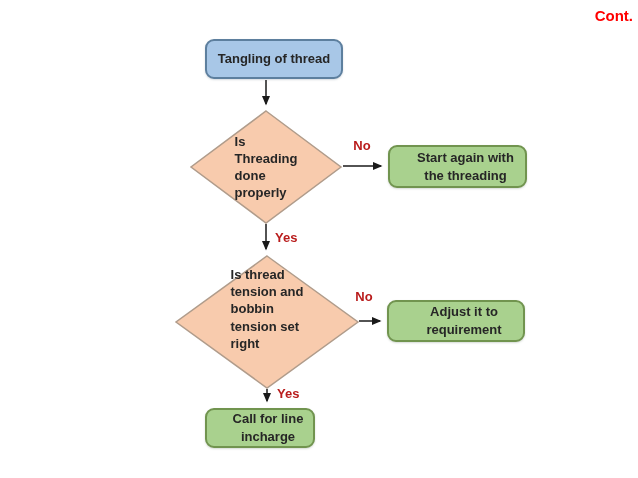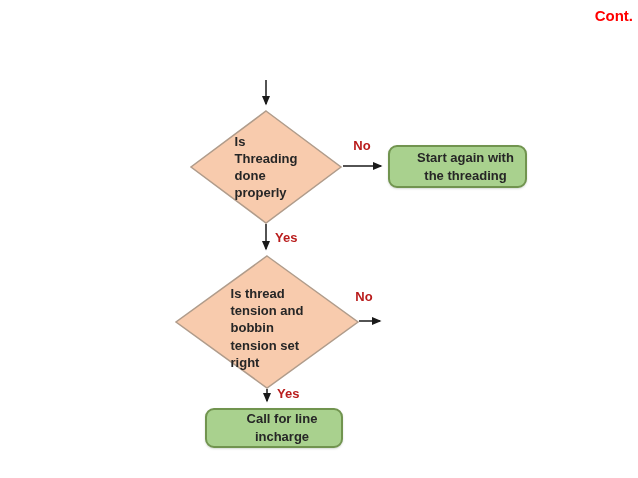--- a/index.html
+++ b/index.html
@@ -34,35 +34,35 @@
     box-shadow: 0 1px 2px rgba(90,110,130,0.25);
   }
   .node-action {
     background: #A9D18E;
     border: 2px solid #71944F;
     box-shadow: 0 1px 2px rgba(90,110,90,0.25);
     padding-left: 16px;
   }
   .node-action-restart { left: 388px; top: 145px; width: 139px; height: 43px; }
   .node-action-adjust  { left: 387px; top: 300px; width: 138px; height: 42px; }
-  .node-end            { left: 205px; top: 408px; width: 138px; height: 40px; }
+  .node-end            { left: 205px; top: 408px; width: 110px; height: 40px; }
 
   .diamond-text {
     position: absolute;
     display: flex;
     align-items: center;
     justify-content: center;
     text-align: left;
     font-size: 13px;
     font-weight: 600;
     line-height: 1.32;
     white-space: pre-line;
   }
   .diamond1-text { left: 196px; top: 114px; width: 140px; height: 106px; }
-  .diamond2-text { left: 187px; top: 265px; width: 160px; height: 126px; }
+  .diamond2-text { left: 187px; top: 246px; width: 160px; height: 126px; }
 
   .edge-label {
     position: absolute;
     font-size: 13px;
     font-weight: 600;
     color: #b91c1c;
   }
   .label-no1  { left: 346px; top: 138px; width: 32px; text-align: center; }
   .label-yes1 { left: 275px; top: 230px; }
   .label-no2  { left: 348px; top: 289px; width: 32px; text-align: center; }
@@ -99,20 +99,21 @@
 
     <line x1="266" y1="224" x2="266" y2="249" stroke="#1A1A1A" stroke-width="1.5" marker-end="url(#arrowhead)"></line>
 
     <line x1="359" y1="321" x2="380" y2="321" stroke="#1A1A1A" stroke-width="1.5" marker-end="url(#arrowhead)"></line>
 
     <line x1="267" y1="389" x2="267" y2="401" stroke="#1A1A1A" stroke-width="1.5" marker-end="url(#arrowhead)"></line>
   </svg>
 
   <div class="cont-label">Cont.</div>
 
+  <div class="node node-start">Tangling of thread</div>
 
   <div class="diamond-text diamond1-text">Is
 Threading
 done
 properly</div>
 
   <div class="edge-label label-no1">No</div>
 
   <div class="node node-action node-action-restart">Start again with
 the threading</div>
@@ -120,19 +121,21 @@
   <div class="edge-label label-yes1">Yes</div>
 
   <div class="diamond-text diamond2-text">Is thread
 tension and
 bobbin
 tension set
 right</div>
 
   <div class="edge-label label-no2">No</div>
 
+  <div class="node node-action node-action-adjust">Adjust it to
+requirement</div>
 
   <div class="edge-label label-yes2">Yes</div>
 
   <div class="node node-action node-end">Call for line
 incharge</div>
 
 </div>
 
 </body></html>

